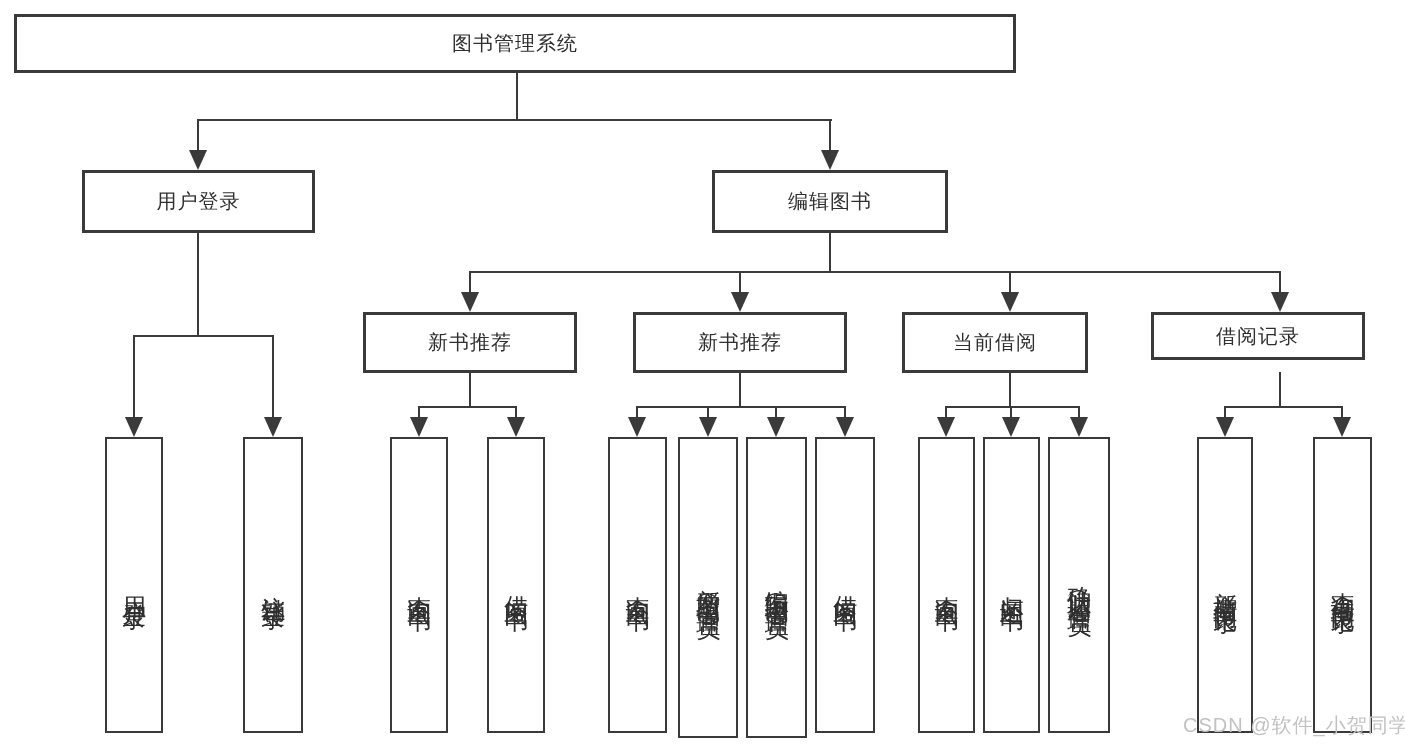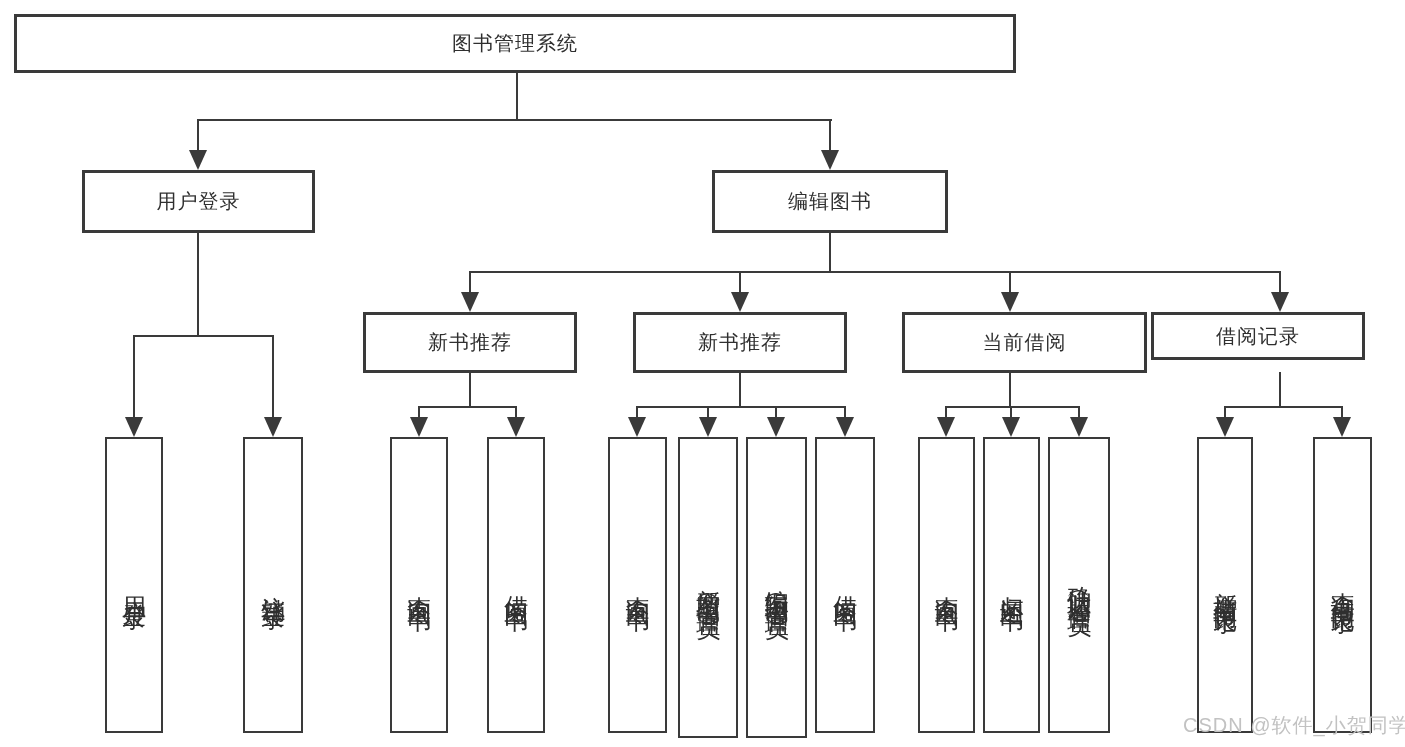--- a/index.html
+++ b/index.html
@@ -130,21 +130,21 @@
   <div class="node" style="left:14px;top:14px;width:1002px;height:59px">图书管理系统</div>
 
   <div class="node" style="left:82px;top:170px;width:233px;height:63px">用户登录</div>
 
   <div class="node" style="left:712px;top:170px;width:236px;height:63px">编辑图书</div>
 
   <div class="node" style="left:363px;top:312px;width:214px;height:61px">新书推荐</div>
 
   <div class="node" style="left:633px;top:312px;width:214px;height:61px">新书推荐</div>
 
-  <div class="node" style="left:902px;top:312px;width:245px;height:61px">当前借阅</div>
+  <div class="node" style="left:902px;top:312px;width:186px;height:61px">当前借阅</div>
 
   <div class="node" style="left:1151px;top:312px;width:214px;height:48px">借阅记录</div>
 
   <div class="leaf" style="left:105px;top:437px;width:58px;height:296px">
     <span>用户登录</span>
   </div>
   <div class="leaf" style="left:243px;top:437px;width:60px;height:296px">
     <span>注销登录</span>
   </div>
 

